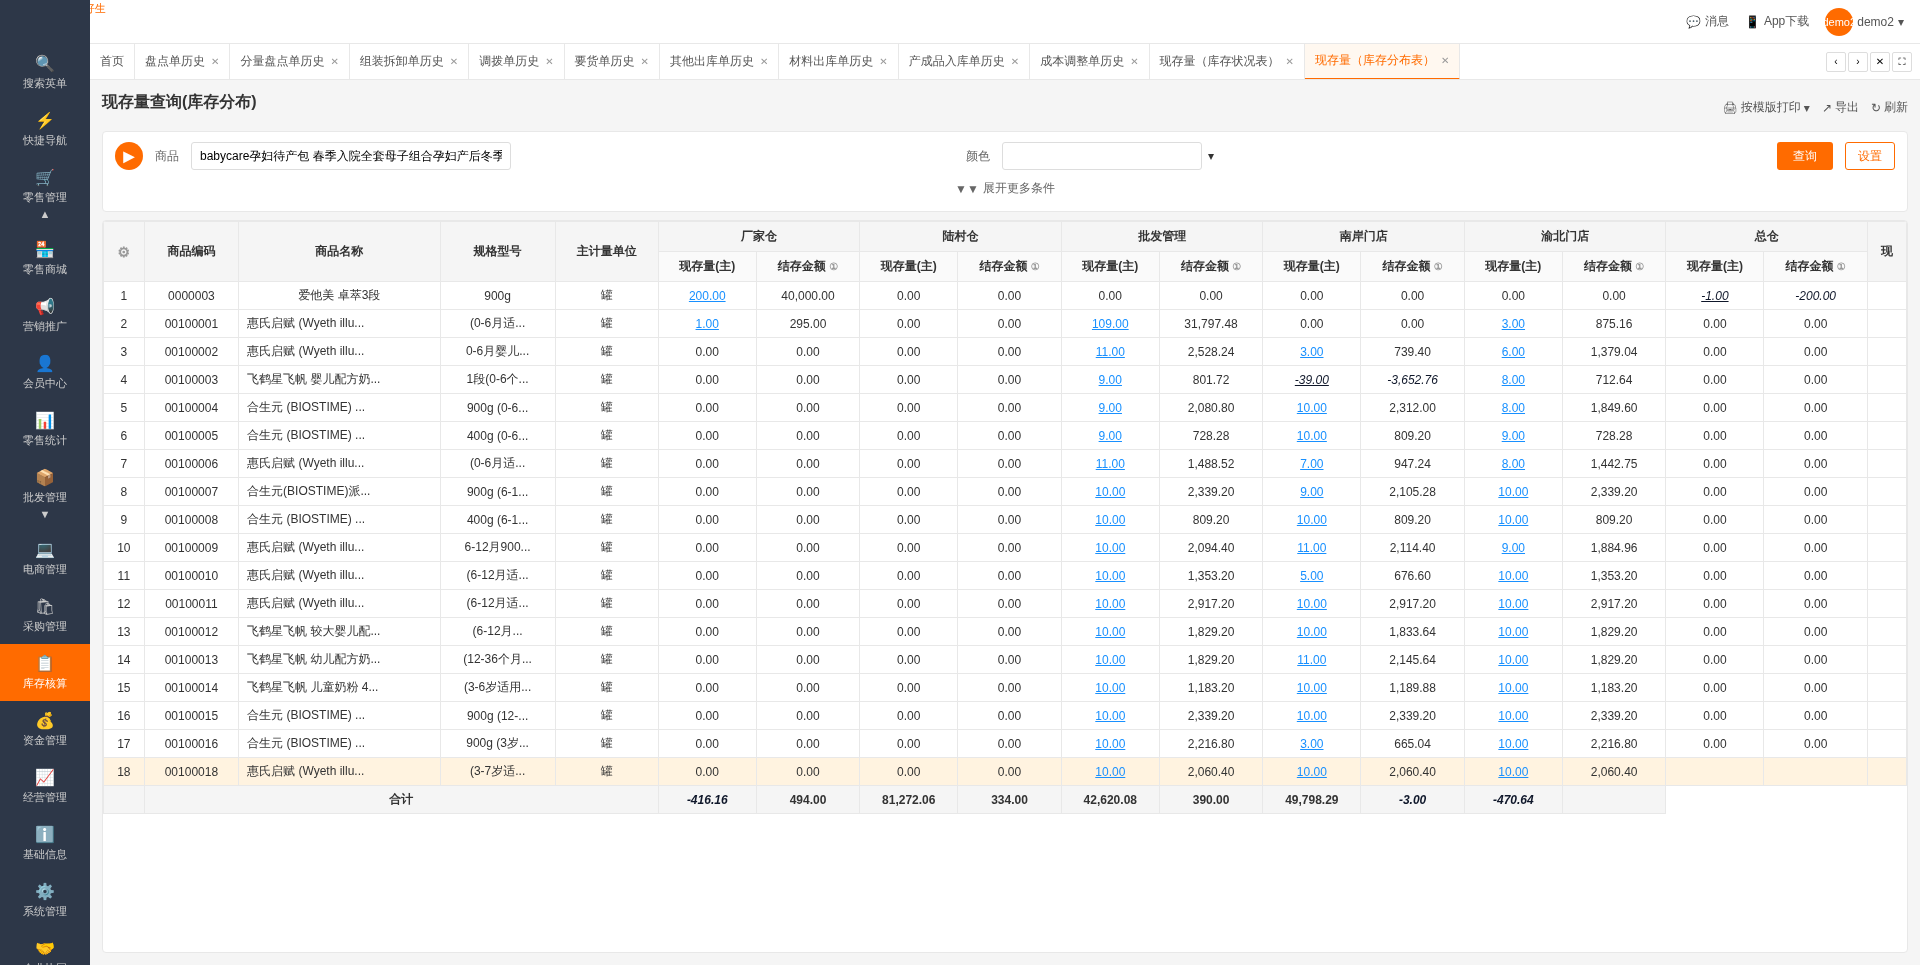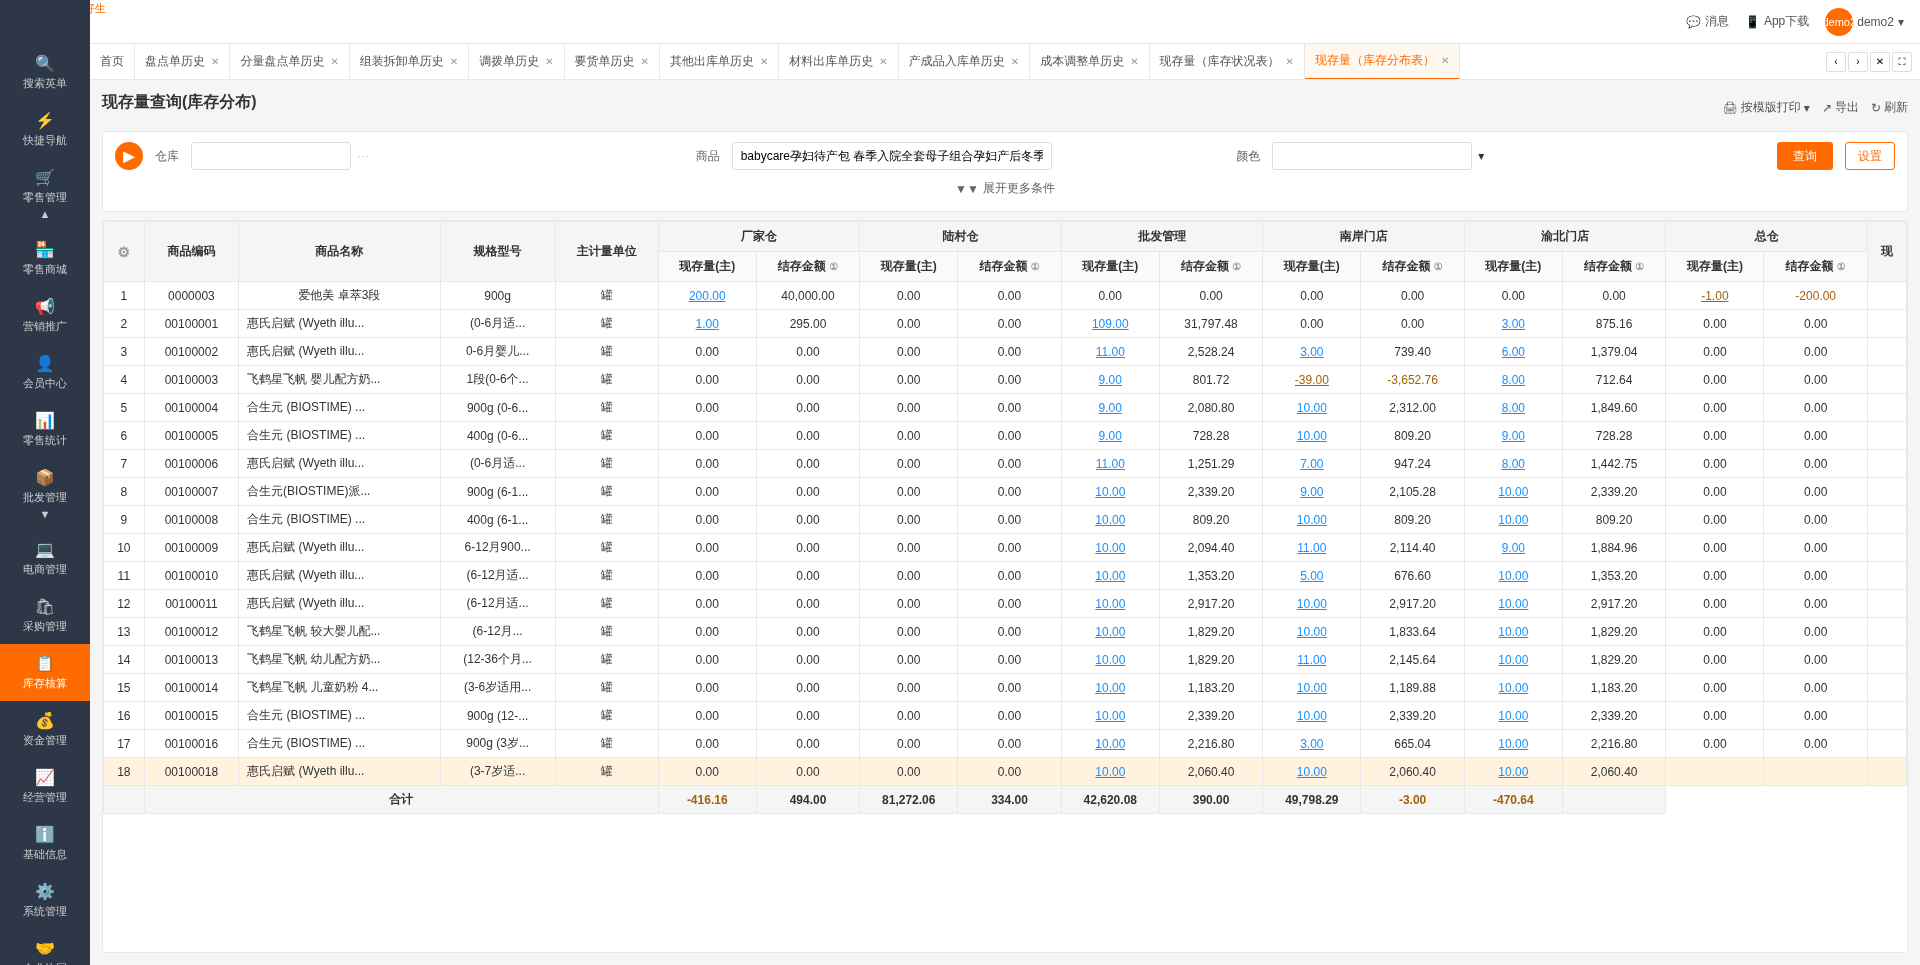--- a/index.html
+++ b/index.html
@@ -275,21 +275,21 @@
       text-align: center;
       white-space: nowrap;
     }
     tbody tr.highlighted td { background: #fff3e0; }
     tbody tr:last-child td { background: #f5f5f5; font-weight: bold; }
     .num-link {
       color: #1890ff;
       text-decoration: underline;
       cursor: pointer;
     }
-    .num-negative { color: #a16207; }
+    .num-negative { color: #0f172a; font-style: italic; }
     .icon-gear { font-size: 14px; color: #999; cursor: pointer; }
     .info-icon { font-size: 10px; color: #999; cursor: pointer; }
 
     
     .color-field {
       display: flex;
       align-items: center;
       gap: 6px;
       flex: 1;
     }
@@ -464,25 +464,20 @@
       <div class="action-link">
         <span>↻</span>
         <span>刷新</span>
       </div>
     </div>
   </div>
 
   <div class="search-area">
     <div class="search-row">
       <div class="search-expand-btn">▶</div>
-      <div class="search-field">
-        <span class="search-label">仓库</span>
-        <input class="search-input" type="text" style="max-width: 160px;">
-        <span style="color:#ccc; cursor:pointer;">···</span>
-      </div>
       <div class="search-field">
         <span class="search-label">商品</span>
         <input class="search-input-wide" type="text" value="babycare孕妇待产包 春季入院全套母子组合孕妇产后冬季月子用品 22件套 ..." style="">
       </div>
       <div class="color-field">
         <span class="search-label">颜色</span>
         <input class="search-input" type="text" style="flex: 1 1 0%; max-width: 200px;">
         <span>▾</span>
       </div>
       <button class="search-btn">查询</button>
@@ -651,21 +646,21 @@
             <td>7</td>
             <td>00100006</td>
             <td style="text-align: left;">惠氏启赋 (Wyeth illu...</td>
             <td>(0-6月适...</td>
             <td>罐</td>
             <td>0.00</td>
             <td>0.00</td>
             <td>0.00</td>
             <td>0.00</td>
             <td><span class="num-link">11.00</span></td>
-            <td>1,251.29</td>
+            <td>1,488.52</td>
             <td><span class="num-link">7.00</span></td>
             <td>947.24</td>
             <td><span class="num-link">8.00</span></td>
             <td>1,442.75</td>
             <td>0.00</td>
             <td>0.00</td>
             <td></td>
           </tr>
           <tr>
             <td>8</td>

